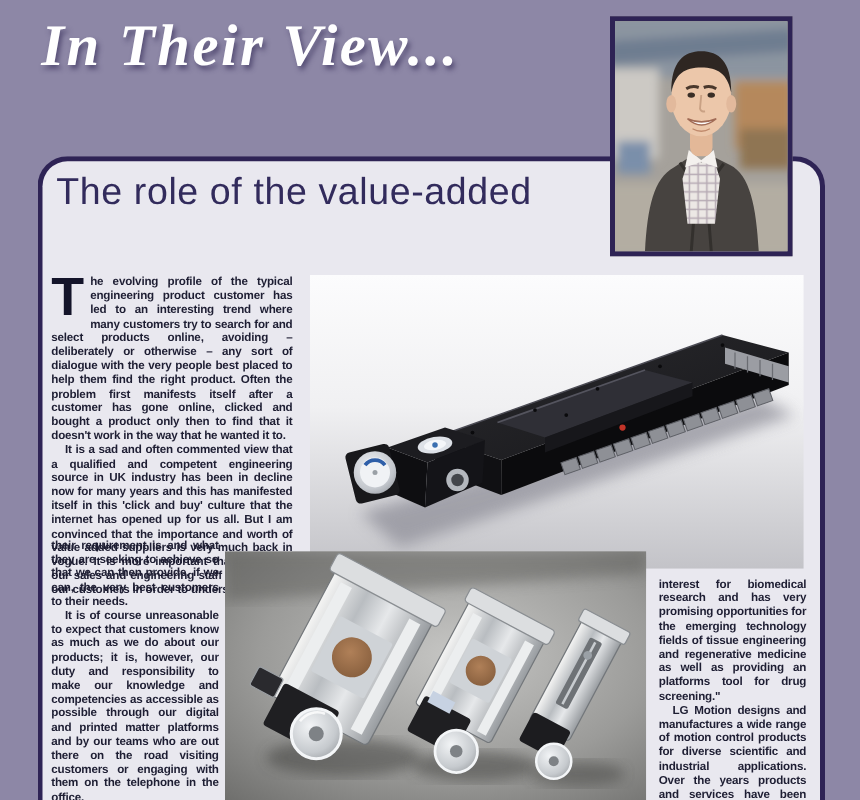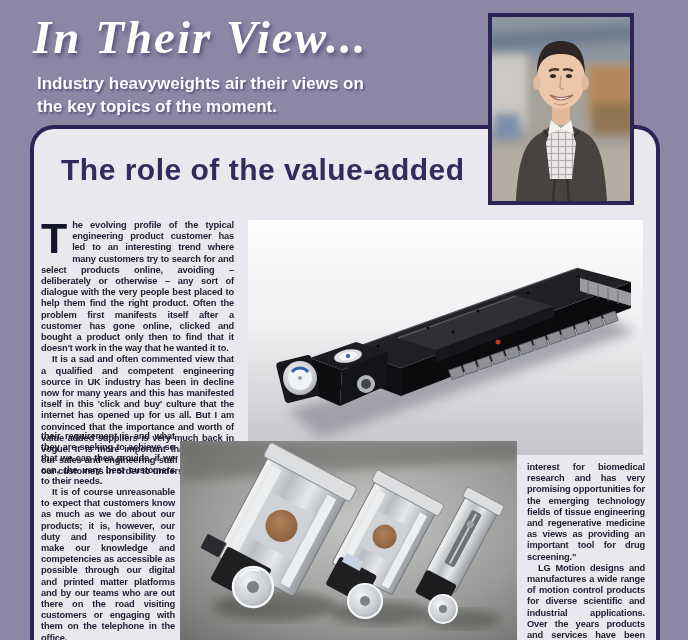--- a/index.html
+++ b/index.html
@@ -37,22 +37,22 @@
   
   .card{
     position:absolute;left:30px;top:125px;
     width:622px;height:511px;
     background:#e9e8ef;
     border:4px solid #2e2355;border-bottom:none;
     border-radius:24px 24px 0 0;
     overflow:hidden;z-index:2;
   }
   .headline{
-    position:absolute;left:11px;top:6px;margin:16px;
-    font-size:30px;line-height:37px;font-weight:bold;
+    position:absolute;left:11px;top:6px;margin:0;
+    font-size:30px;line-height:37px;font-weight:normal;
     letter-spacing:0.5px;color:#322b5c;
   }
   .bodytext{
     position:absolute;
     font-size:9.3px;line-height:11.2px;font-weight:bold;
     color:#1e1e33;letter-spacing:-0.15px;
     text-align:justify;
   }
   .bodytext p{margin:0;}
   .bodytext p.indent{text-indent:11px;}
@@ -75,24 +75,20 @@
   }
   .photo1 svg,.photo2 svg{display:block;}
 </style>
 </head>
 <body>
 
 <div class="page">
 
   <div class="script-title">In Their View...</div>
 
-  <div class="subtitle">
-    <div>Industry heavyweights air their views on</div>
-    <div>the key topics of the moment.</div>
-  </div>
 
   <div class="card">
 
     <h1 class="headline">
       <span>The role of the value-added</span><br>
     </h1>
 
     <div class="bodytext col-left-wide">
       <p><span class="dropcap">T</span><span>he evolving profile of the typical engineering product customer has led to an interesting trend where many customers try to search for and select products online, avoiding – deliberately or otherwise – any sort of dialogue with the very people best placed to help them find the right product. Often the problem first manifests itself after a customer has gone online, clicked and bought a product only then to find that it doesn't work in the way that he wanted it to.</span></p>
       <p class="indent">It is a sad and often commented view that a qualified and competent engineering source in UK industry has been in decline now for many years and this has manifested itself in this 'click and buy' culture that the internet has opened up for us all. But I am convinced that the importance and worth of value added suppliers is very much back in vogue. It is more important than ever that our sales and engineering staff engage with our customers in order to understand what</p>
@@ -255,21 +251,21 @@
           <line x1="275.5" y1="68" x2="275.5" y2="124" stroke="#c8ccd0" stroke-width="2"></line>
           <circle cx="275" cy="80" r="3.5" fill="#9aa0a6"></circle>
           <rect x="258" y="140" width="34" height="26" rx="3" fill="#1c1c1f"></rect>
         </g>
         <circle cx="263" cy="168" r="14" fill="url(#hub)" stroke="#f4f6f8" stroke-width="2"></circle>
         <circle cx="263" cy="168" r="4" fill="#7e8286"></circle>
       </svg>
     </div>
 
     <div class="bodytext col-right">
-      <p>interest for biomedical research and has very promising opportunities for the emerging technology fields of tissue engineering and regenerative medicine as views as providing an important tool for drug screening."</p>
+      <p>interest for biomedical research and has very promising opportunities for the emerging technology fields of tissue engineering and regenerative medicine as well as providing an platforms tool for drug screening."</p>
       <p class="indent">LG Motion designs and manufactures a wide range of motion control products for diverse scientific and industrial applications. Over the years products and services have been refined and developed to offer both standard 'off the shelf'</p>
     </div>
 
   </div>
 
   <div class="portrait">
     <svg width="138" height="184" viewBox="0 0 138 184">
       <defs>
         <filter id="pblur">
             <feGaussianBlur stdDeviation="4"></feGaussianBlur>

